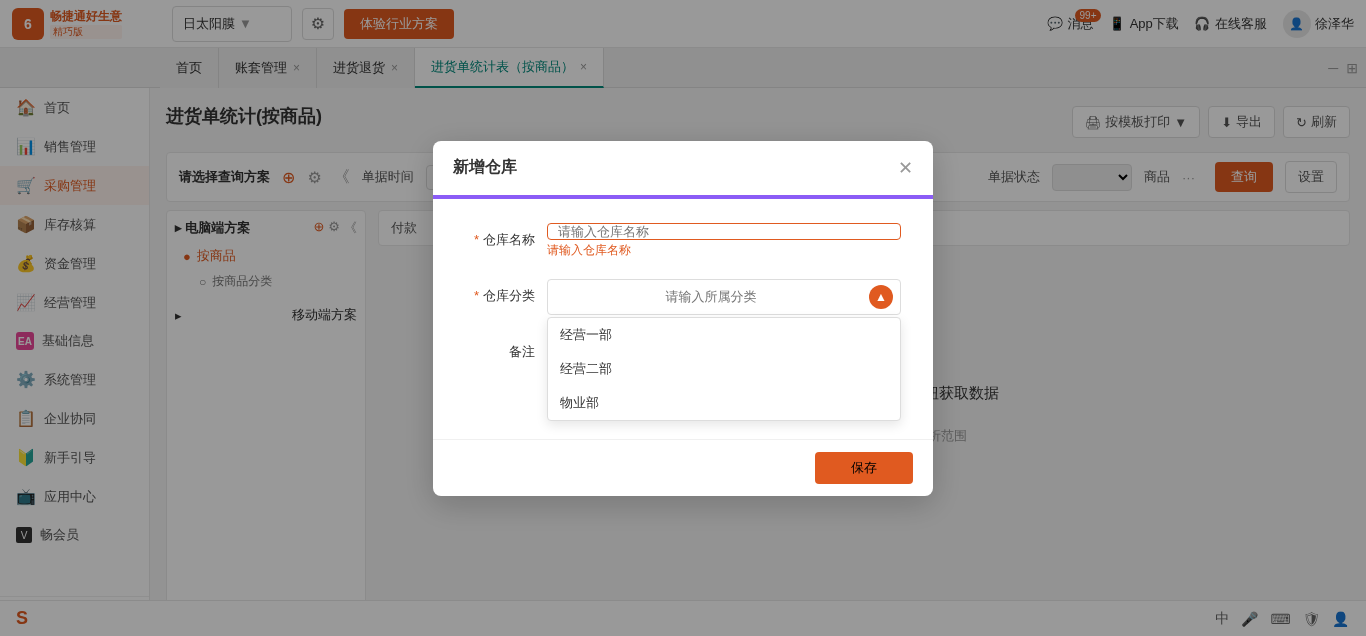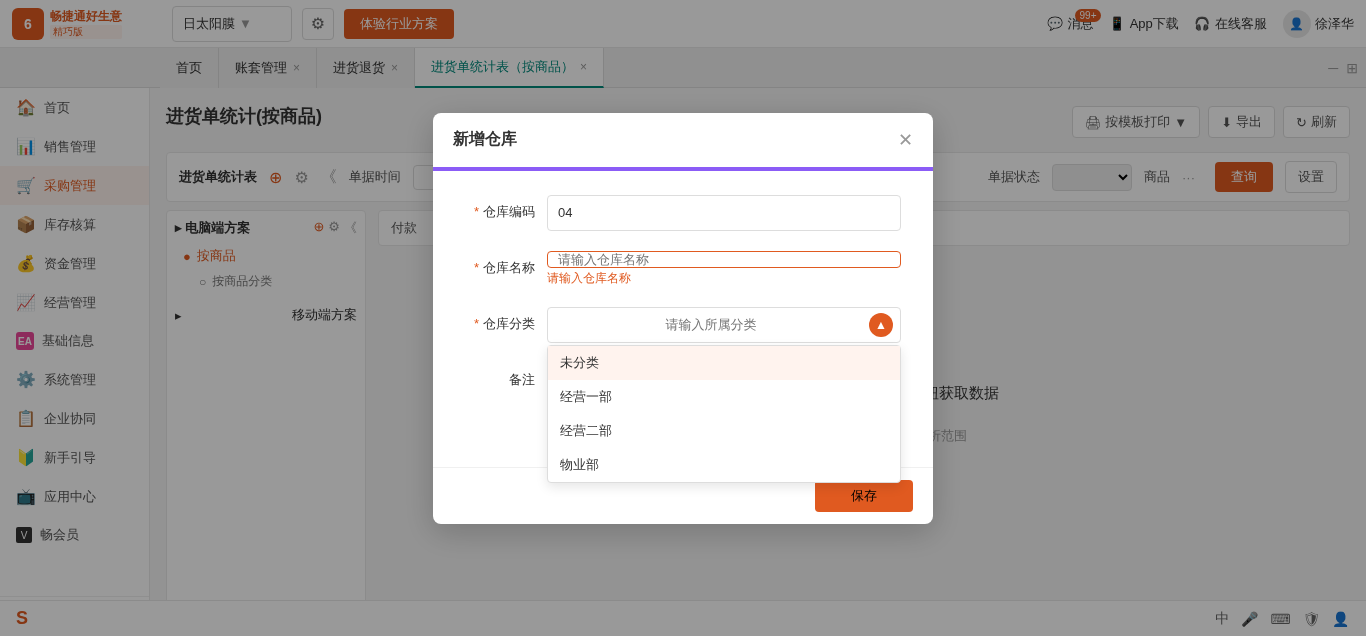--- a/index.html
+++ b/index.html
@@ -385,21 +385,21 @@
           <span>导出</span>
         </button>
         <button class="btn-outline">
           <span>↻</span>
           <span>刷新</span>
         </button>
       </div>
     </div>
 
     <div class="info-bar">
-      <span style="font-weight:bold;color:#333;">进货单统计表</span>
+      <span style="font-weight:bold;color:#333;">请选择查询方案</span>
       <span style="cursor:pointer;color:#e05a20;font-size:16px;">⊕</span>
       <span style="cursor:pointer;color:#999;font-size:16px;">⚙</span>
       <span style="cursor:pointer;color:#999;font-size:16px;">《</span>
 
       <span style="color:#555;">单据时间</span>
       <input class="filter-select" type="text" value="" style="width: 180px;">
 
       <span style="color:#555;margin-left:auto;">单据状态</span>
       <select class="filter-select">
         <option></option>
@@ -461,43 +461,38 @@
 </div>
 
 <div class="overlay">
   <div class="modal">
     <div class="modal-header">
       <span class="modal-title">新增仓库</span>
       <span class="modal-close">✕</span>
     </div>
     <div class="modal-body">
 
-      <div class="form-row">
-        <div class="form-label required">仓库编码</div>
-        <input class="form-input" type="text" value="04" style="">
-      </div>
 
       <div class="form-row">
         <div class="form-label required">仓库名称</div>
         <div class="form-control-wrap">
           <input class="form-input error" type="text" placeholder="请输入仓库名称" style="">
           <span class="form-error">请输入仓库名称</span>
         </div>
       </div>
 
       <div class="form-row">
         <div class="form-label required">仓库分类</div>
         <div class="form-control-wrap" style="position:relative;">
           <div class="category-input-wrap">
             <input class="category-input" type="text" placeholder="请输入所属分类" style="">
             <span class="category-toggle">▲</span>
           </div>
 
           <div class="dropdown-list">
-            <div class="dropdown-item highlighted">未分类</div>
             <div class="dropdown-item">经营一部</div>
             <div class="dropdown-item">经营二部</div>
             <div class="dropdown-item">物业部</div>
           </div>
         </div>
       </div>
 
       <div class="form-row">
         <div class="form-label">备注</div>
         <textarea class="form-textarea" style=""></textarea>

